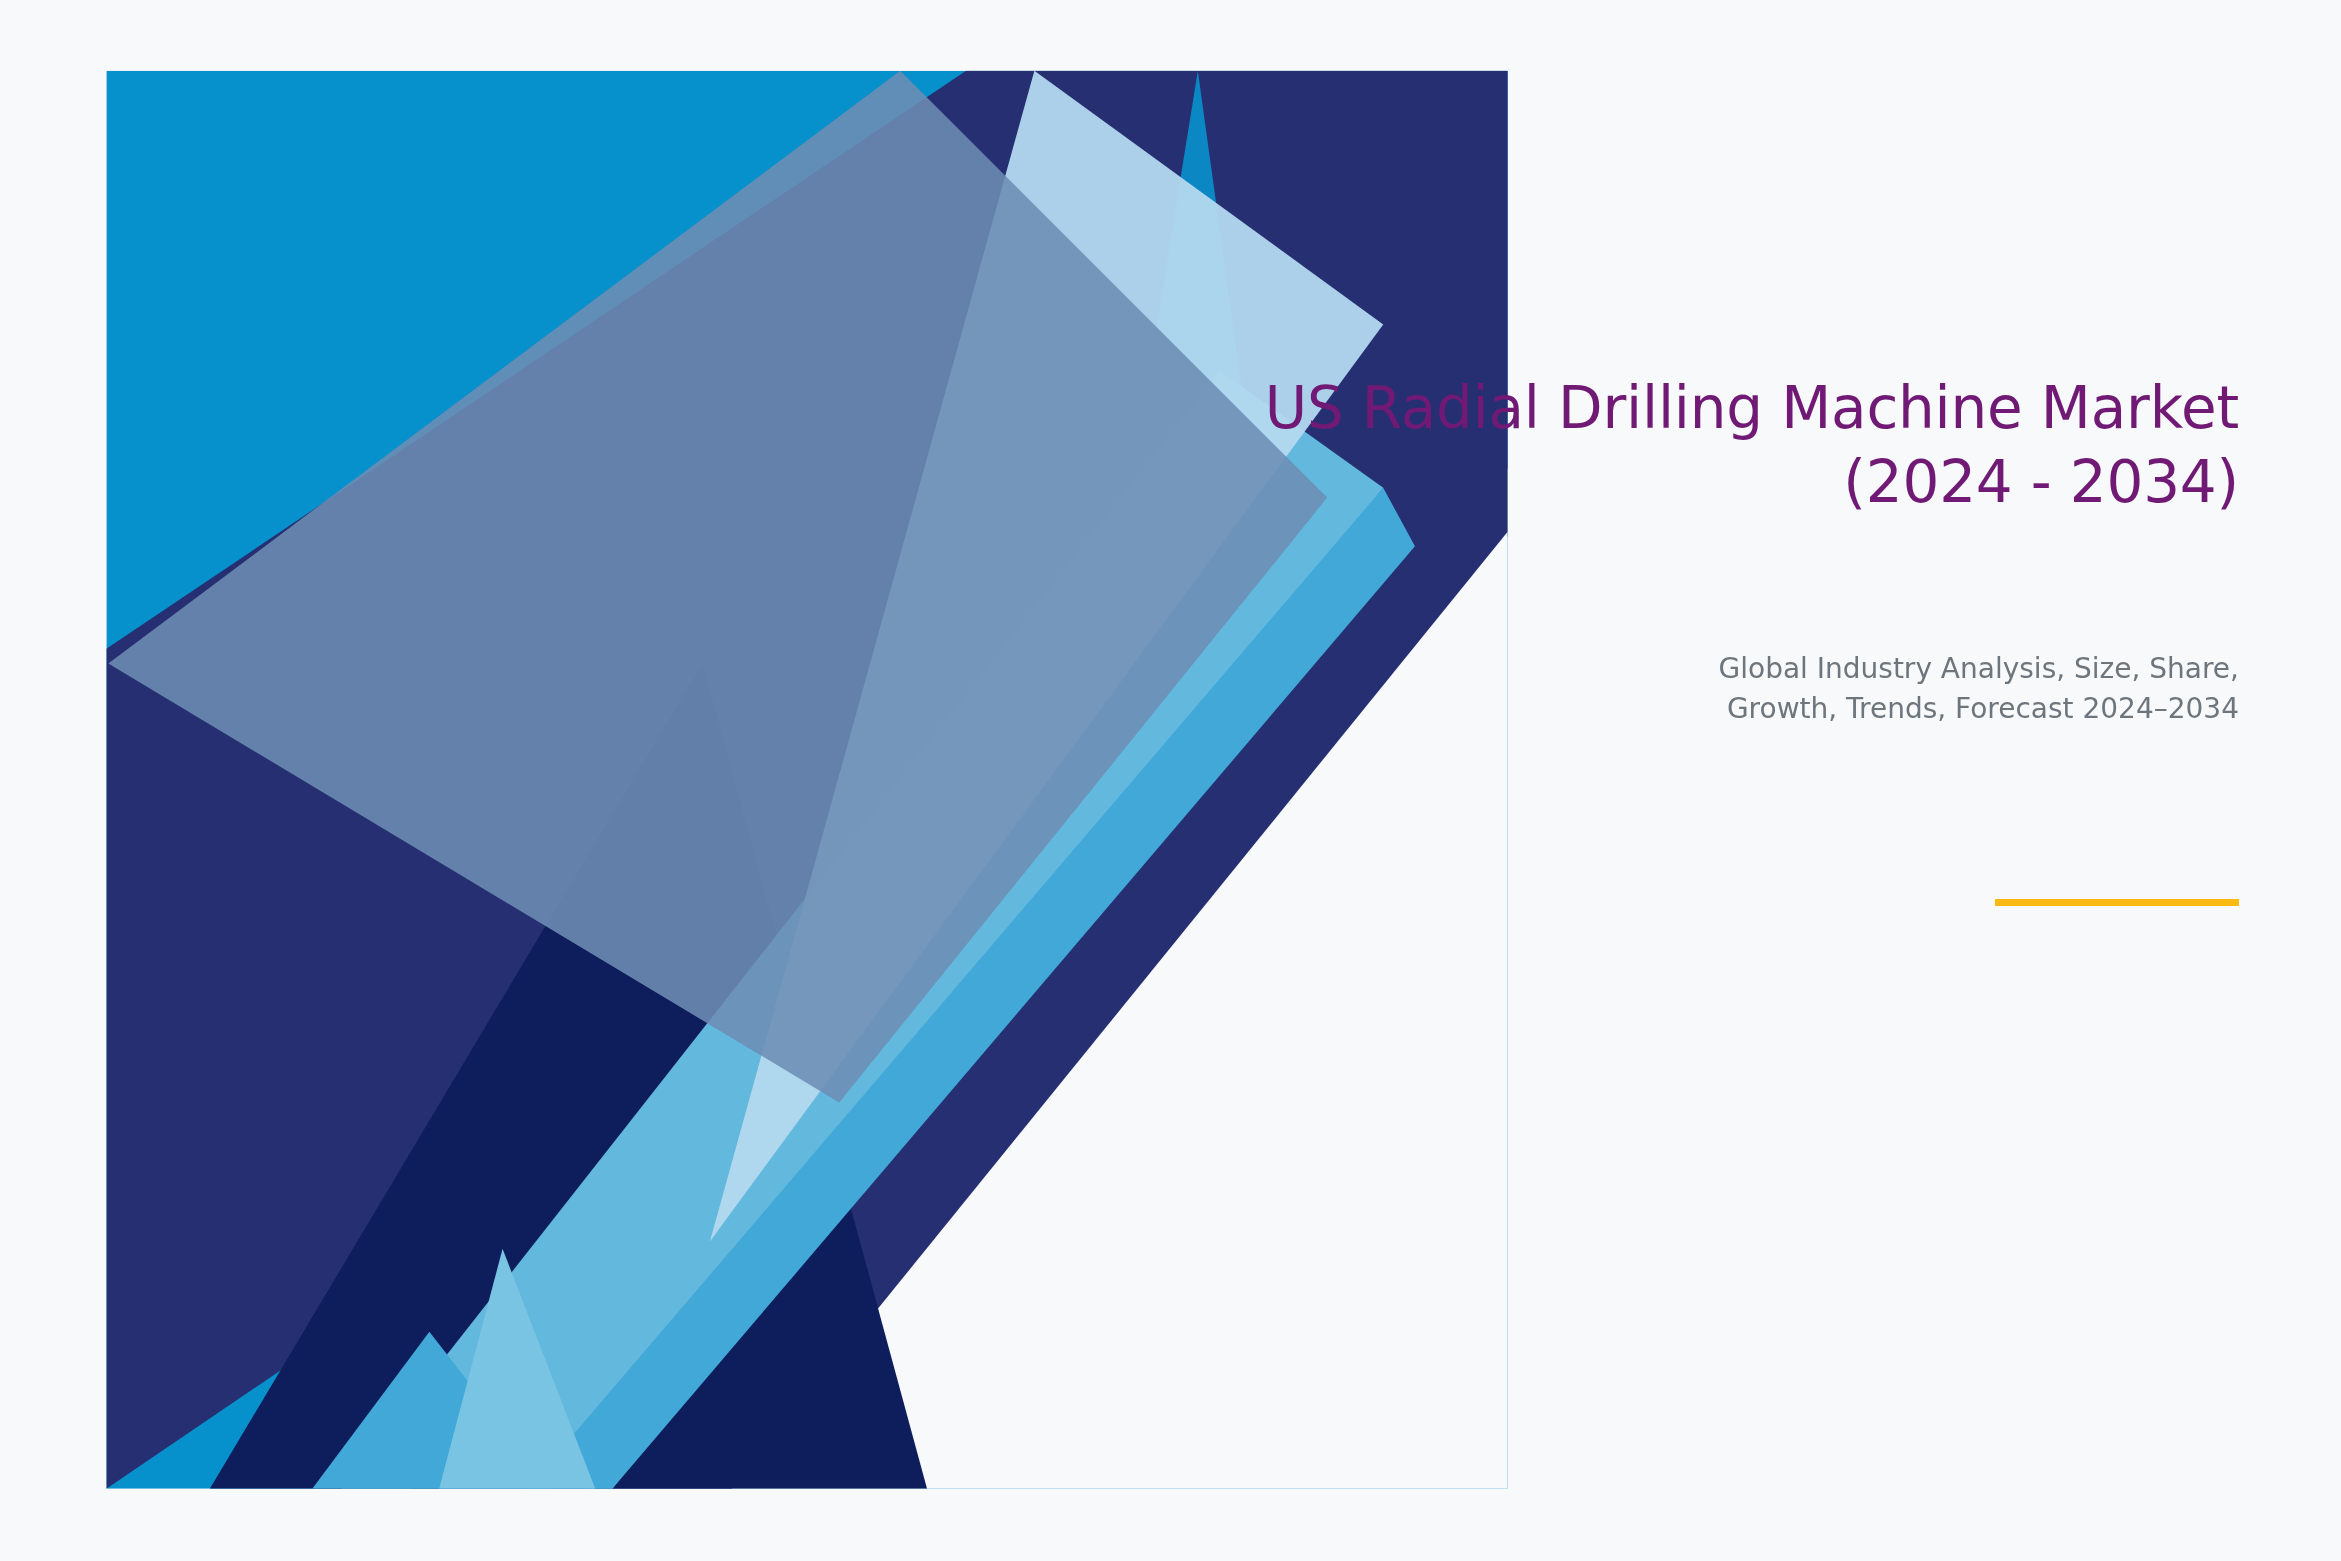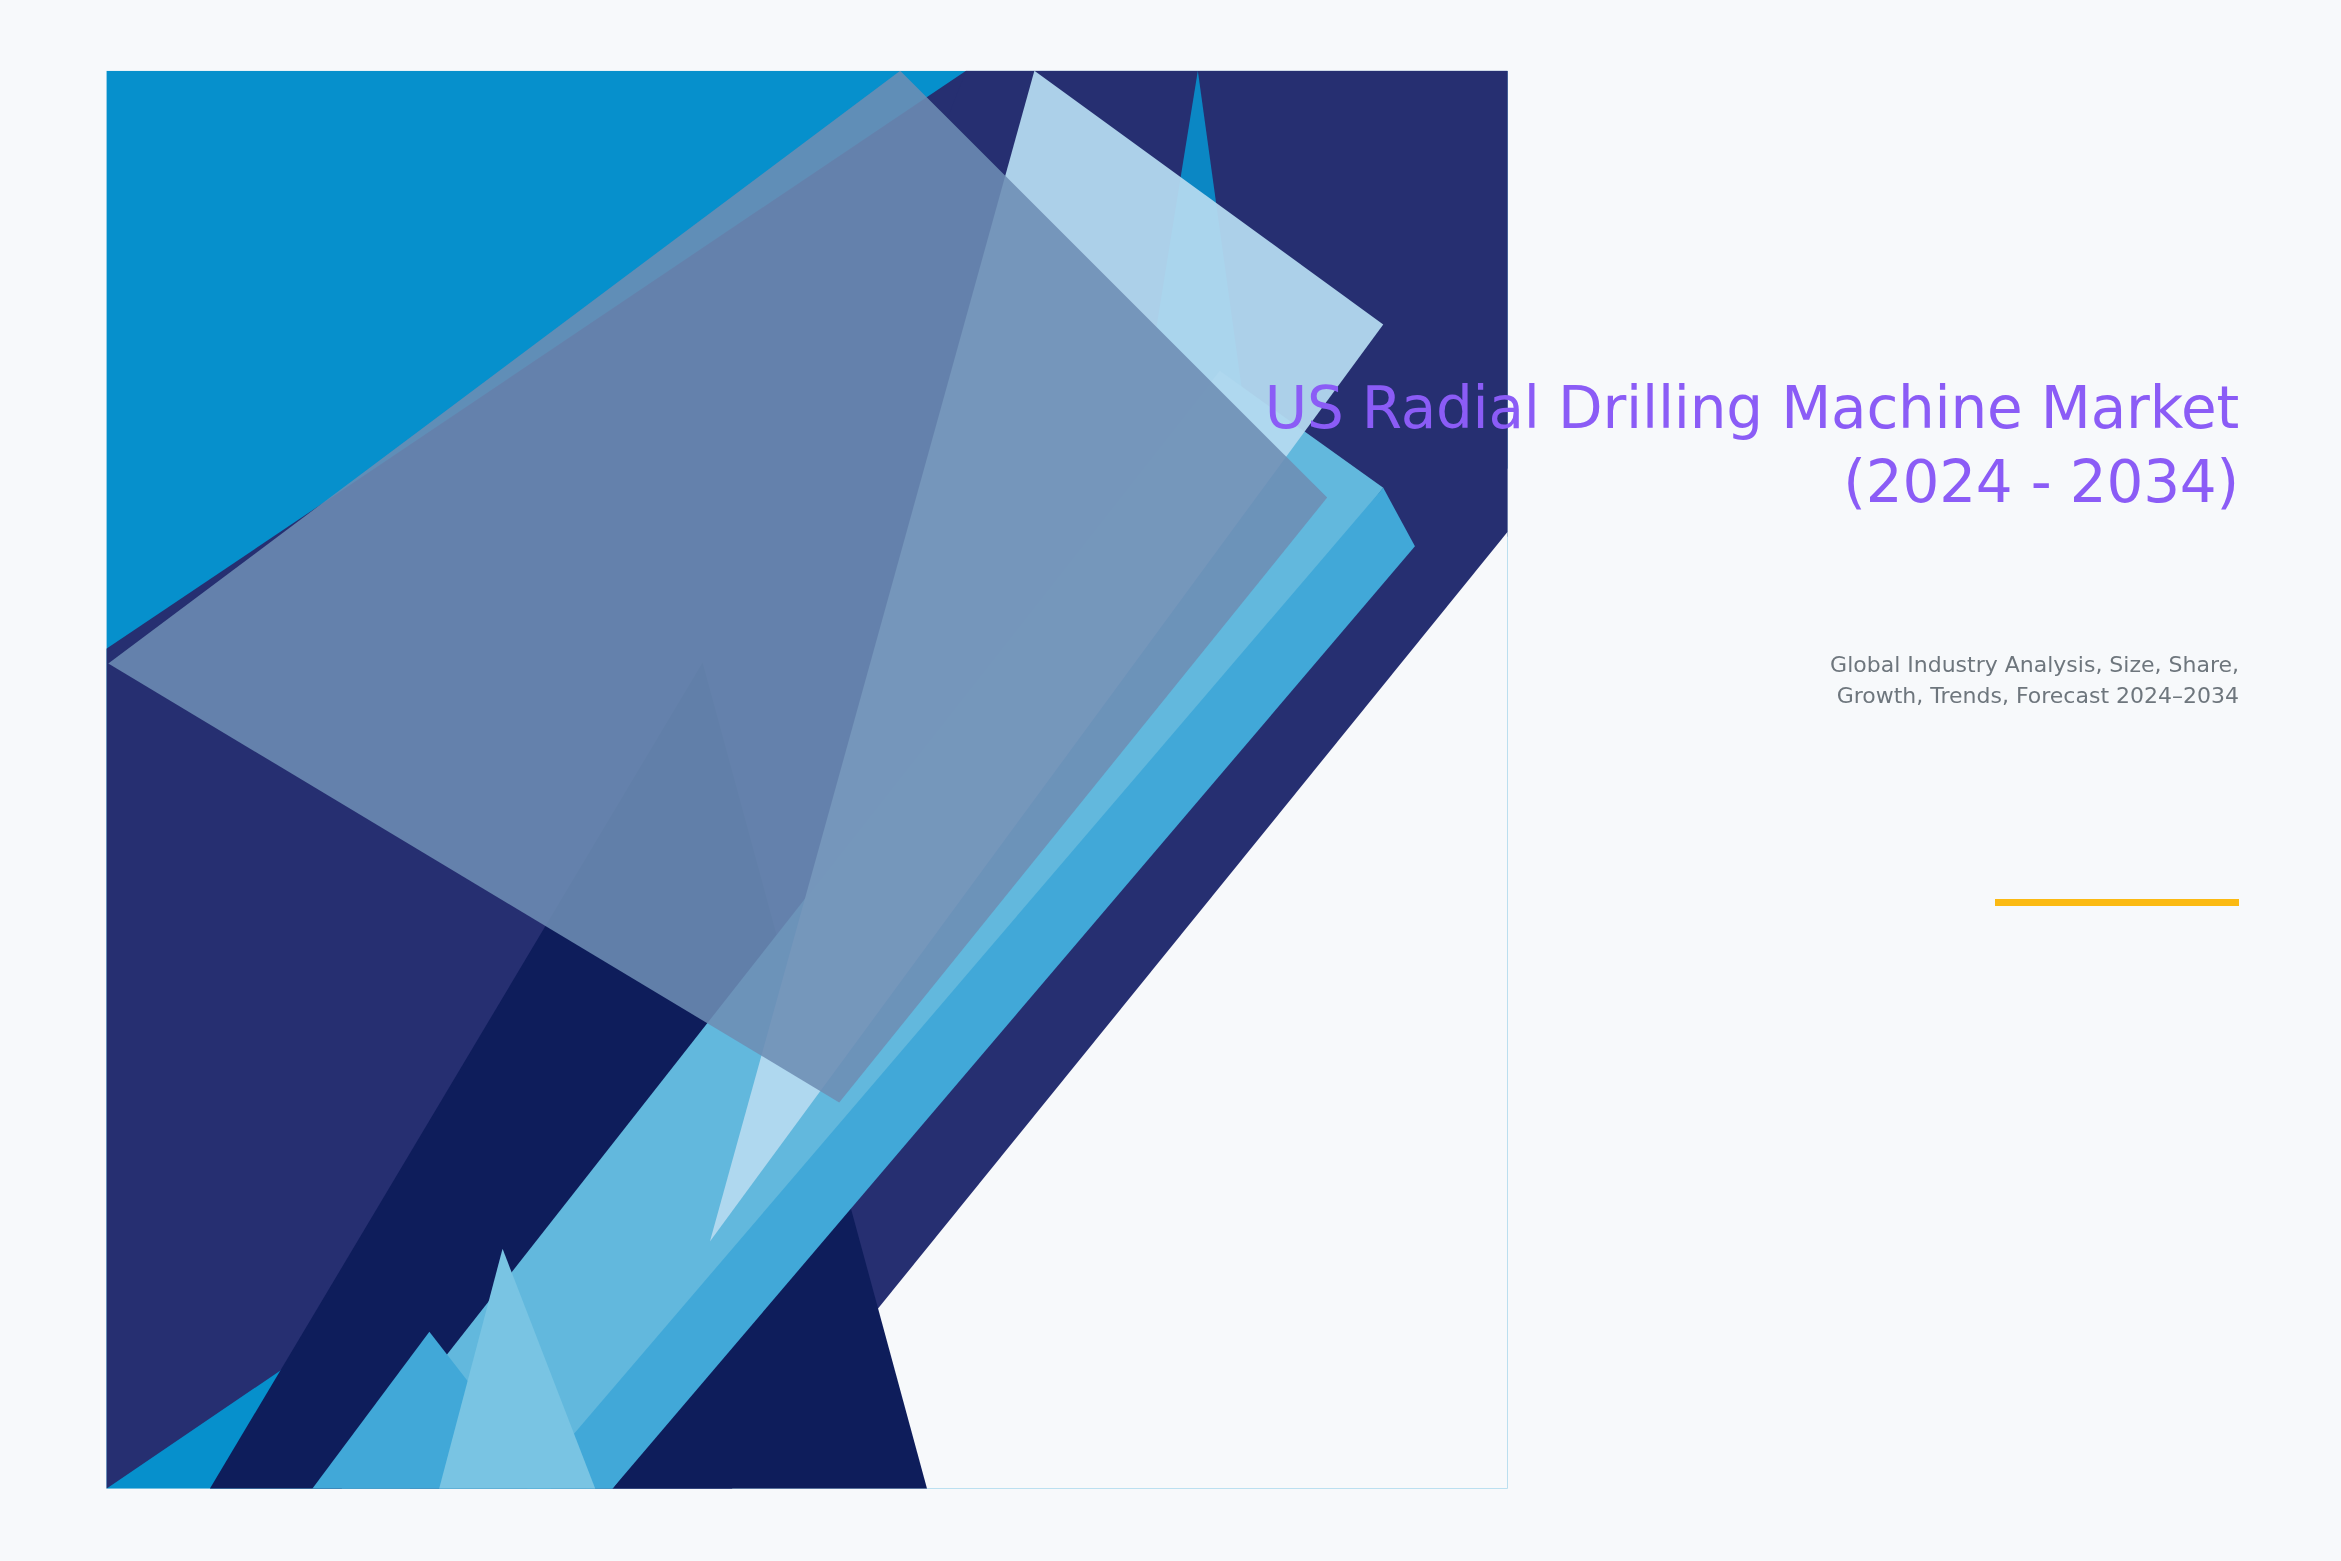--- a/index.html
+++ b/index.html
@@ -44,33 +44,33 @@
   }
   #page-title {
     position: relative;
     z-index: 2;
     margin: 0;
     font-family: "DejaVu Sans", "Liberation Sans", sans-serif;
     font-weight: 400;
     font-size: 58px;
     line-height: 1.28;
     letter-spacing: -0.2px;
-    color: #8b5cf6;
+    color: #701a75;
     white-space: pre-line;
   }
   #page-subtitle {
     position: absolute;
     left: 0;
     top: 278px;
     width: 1312px;
     margin: 0;
     text-align: right;
     font-family: "DejaVu Sans", "Liberation Sans", sans-serif;
     font-weight: 400;
-    font-size: 22px;
+    font-size: 28px;
     line-height: 1.42;
     color: #6e767d;
     white-space: pre-line;
   }
 </style>
 </head>
 <body>
 
 <div id="cover">
 

